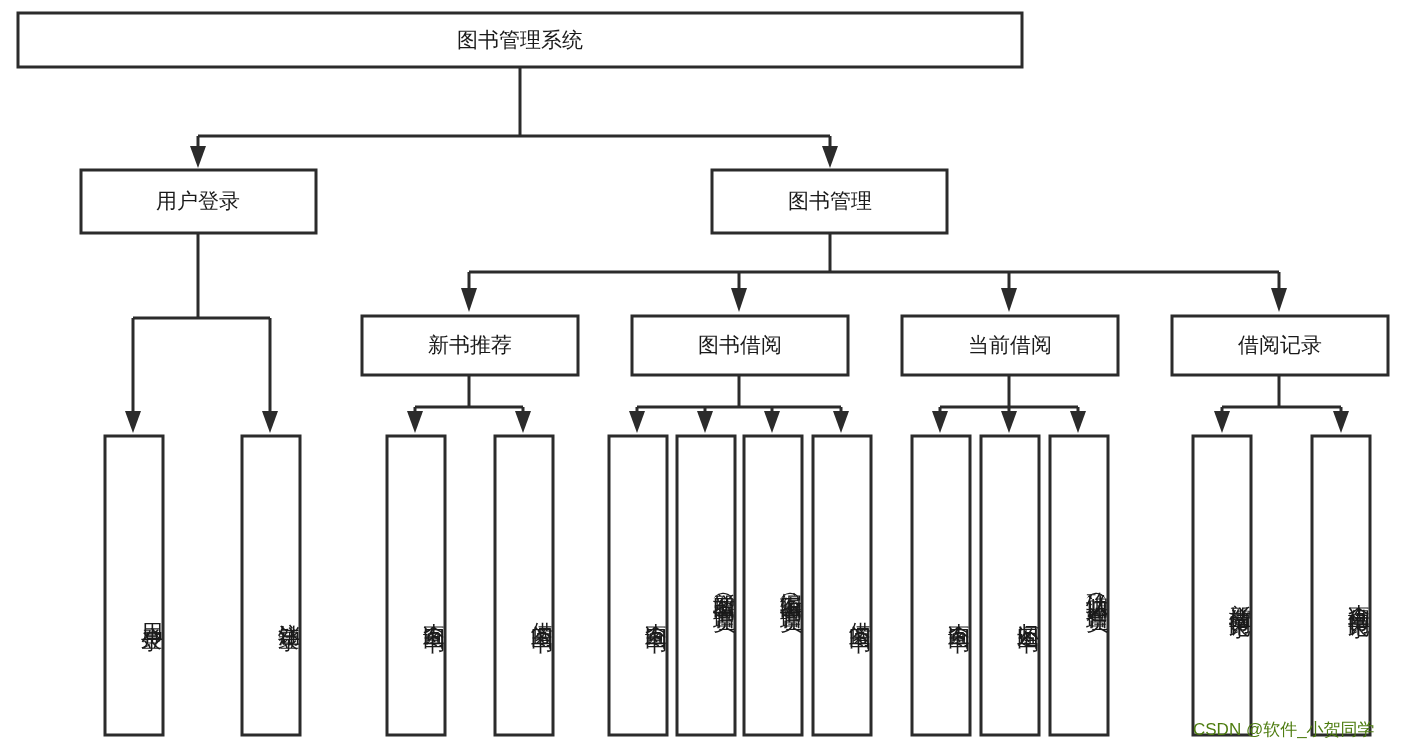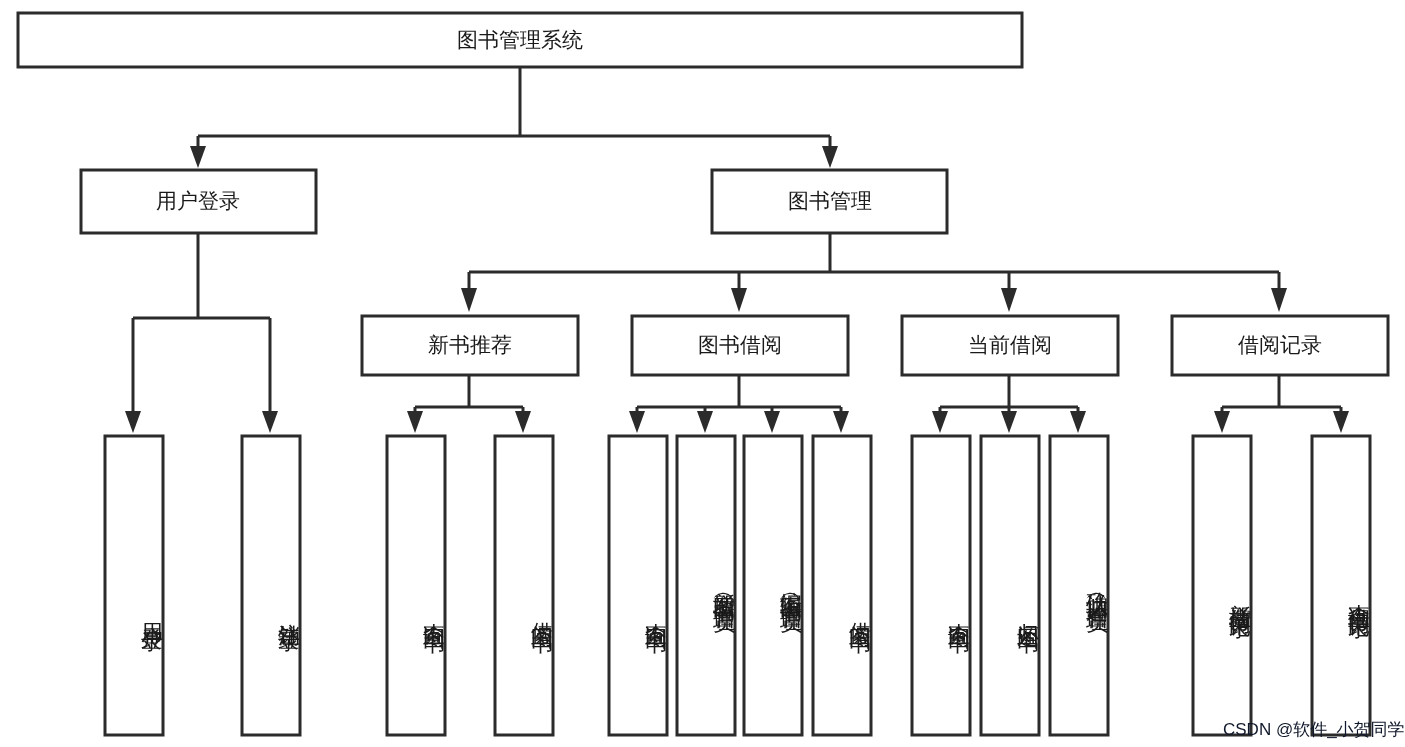--- a/index.html
+++ b/index.html
@@ -60,24 +60,23 @@
     white-space: nowrap;
     display: flex;
     align-items: flex-start;
     justify-content: center;
     user-select: none;
   }
   .watermark {
     position: absolute;
     font-family: "Liberation Sans", sans-serif;
     font-size: 17px;
-    color: #0f172a;
+    color: #4d7c0f;
     white-space: nowrap;
     user-select: none;
-    padding-left: 30px;
   }
 </style>
 </head>
 <body>
 
 <div id="diagram-root">
 
   <svg id="tree-svg" viewBox="0 0 1405 747" xmlns="http://www.w3.org/2000/svg">
 
     <g>

